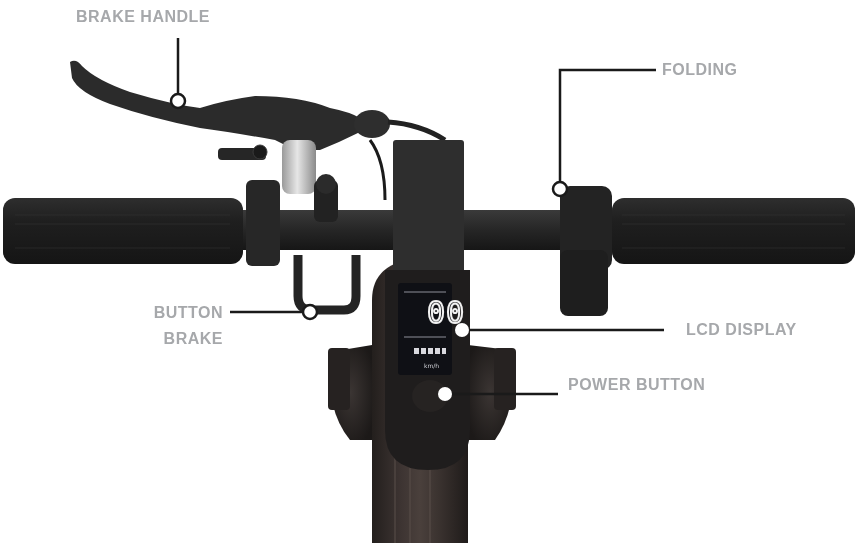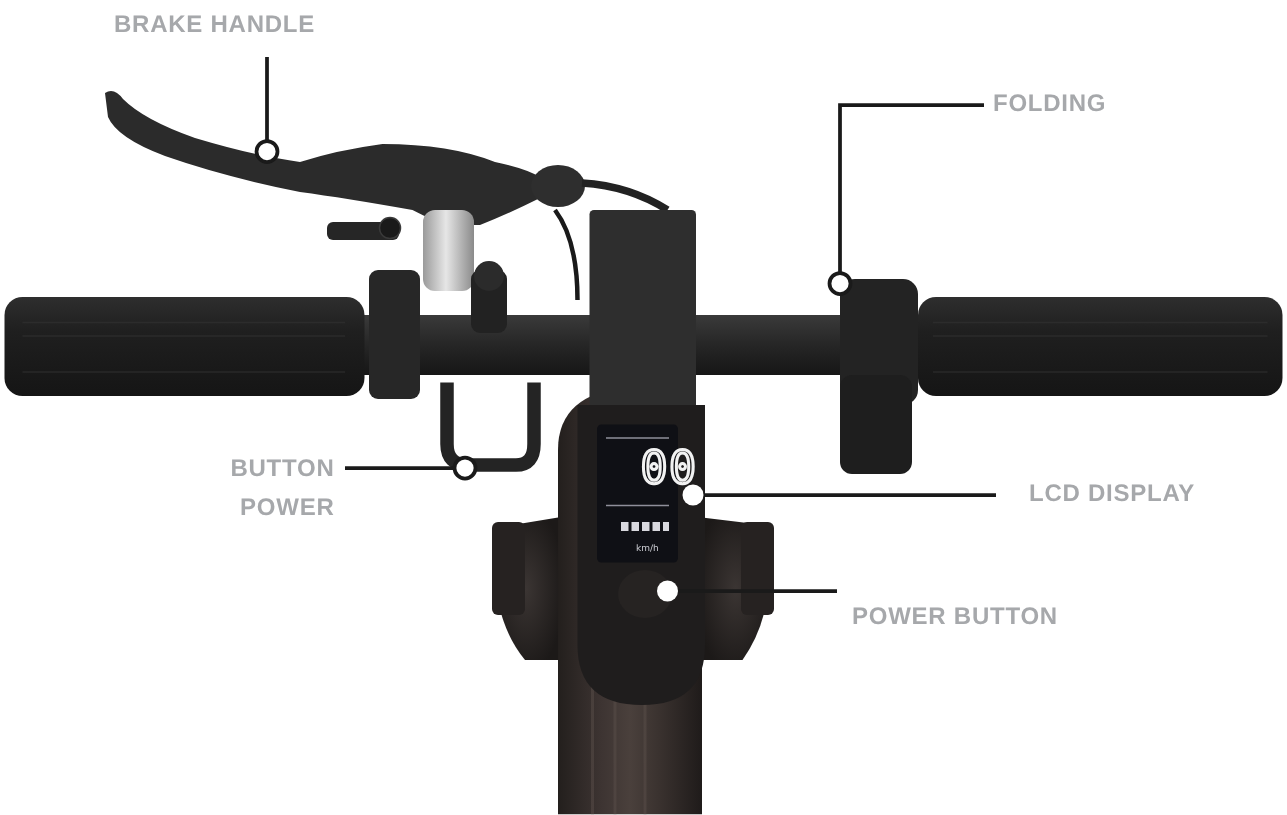--- a/index.html
+++ b/index.html
@@ -176,17 +176,17 @@
       <circle cx="445" cy="394" r="7"></circle>
     </g>
   </svg>
 
   <div class="lcd-digits" style="left:407px; top:298px;">00</div>
   <div class="lcd-small" style="left:424px; top:362px;">km/h</div>
 
   <div class="label" style="left:76px; top:4px;">BRAKE HANDLE</div>
   <div class="label" style="left:662px; top:57px;">FOLDING</div>
   <div class="label right" style="left:100px; top:300px; width:123px;">BUTTON</div>
-  <div class="label right" style="left:100px; top:326px; width:123px;">POWER</div>
+  <div class="label right" style="left:100px; top:326px; width:123px;">BRAKE</div>
   <div class="label" style="left:686px; top:317px;">LCD DISPLAY</div>
-  <div class="label" style="left:568px; top:399px;">POWER BUTTON</div>
+  <div class="label" style="left:568px; top:372px;">POWER BUTTON</div>
 
 </div>
 
 </body></html>

